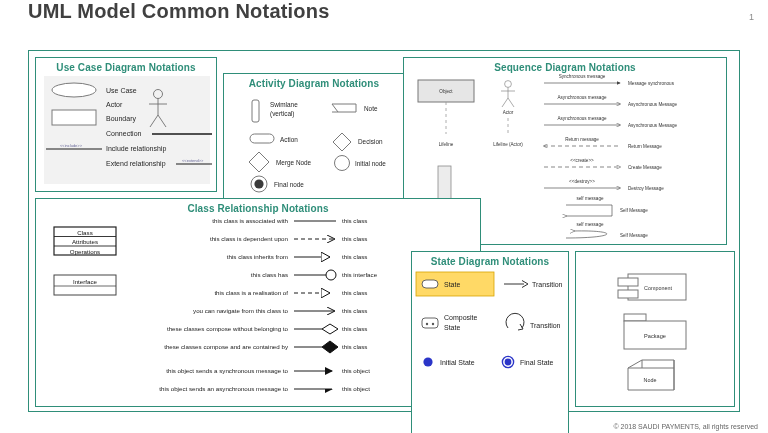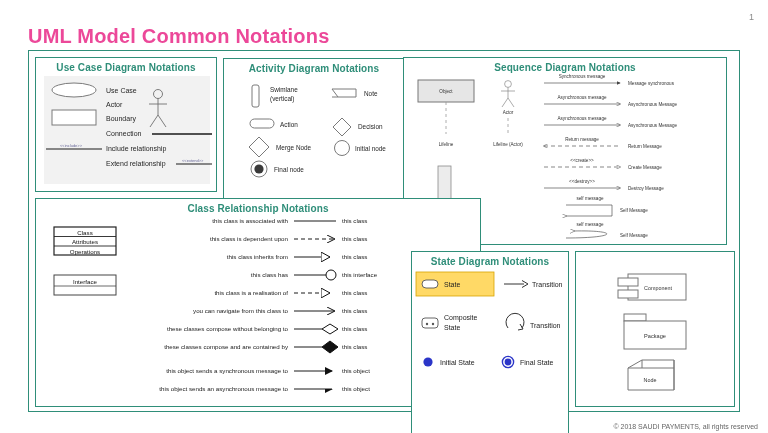--- a/index.html
+++ b/index.html
@@ -7,22 +7,22 @@
   body {
     width:768px; height:433px;
     background:#ffffff;
     font-family:"Liberation Sans", sans-serif;
     overflow:hidden;
     position:relative;
   }
   .slide { position:absolute; inset:0; }
 
   .page-title {
-    position:absolute; left:28px; top:25px;
-    font-size:20px; font-weight:bold; color:#ec4899;
+    position:absolute; left:28px; top:0;
+    font-size:20px; font-weight:bold; color:#404040;
     letter-spacing:0.2px;
   }
   .page-num {
     position:absolute; right:14px; top:12px;
     font-size:9px; color:#8a8a8a;
   }
   .footer {
     position:absolute; right:10px; bottom:3px;
     font-size:7px; color:#666;
   }
@@ -42,21 +42,21 @@
     text-align:center;
     color:#2f8e79;
     font-weight:bold;
     font-size:10px;
     margin-top:4px;
     letter-spacing:0.1px;
   }
 
   
   .p-usecase  { left:6px;   top:6px;   width:182px; height:135px; }
-  .p-activity { left:194px; top:7px;   width:182px; height:153px; }
+  .p-activity { left:194px; top:22px;   width:182px; height:153px; }
   .p-sequence { left:374px; top:6px;   width:324px; height:188px; }
   .p-class    { left:6px;   top:147px; width:446px; height:209px; }
   .p-state    { left:382px; top:200px; width:158px; height:196px; }
   .p-other    { left:546px; top:200px; width:160px; height:156px; }
 
   .inner-canvas { position:absolute; inset:0; }
   svg { display:block; }
   .lbl { font-family:"Liberation Sans", sans-serif; fill:#262626; }
   .shape-stroke { fill:none; stroke:#7a7a7a; stroke-width:1; }
   .shape-fill-white { fill:#ffffff; stroke:#7a7a7a; stroke-width:1; }

